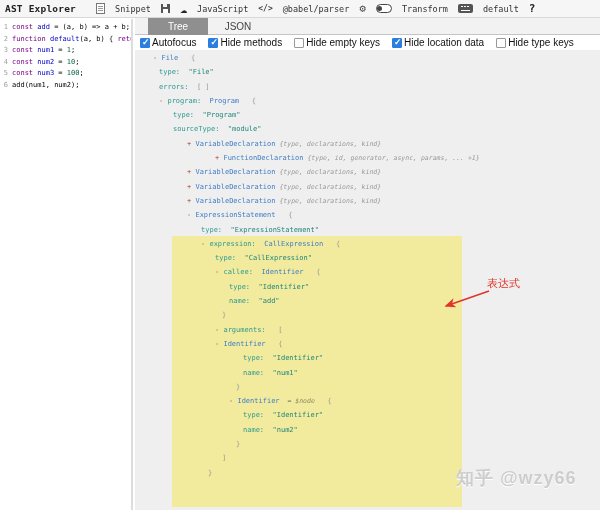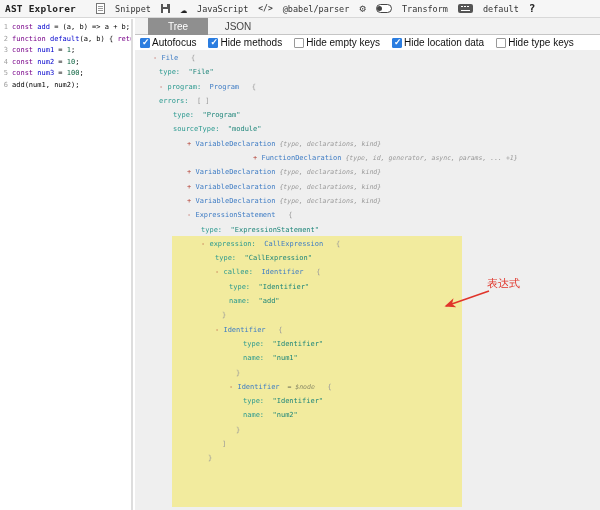--- a/index.html
+++ b/index.html
@@ -138,37 +138,38 @@
         <span class="cb"></span>
         <span class="optlabel">Hide type keys</span>
       </label>
     </div>
 
   <div class="tree">
     <div class="hl"></div>
     <div id="tree-lines">
         <div class="tl" style="padding-left: 18px;"><span class="t-e">- </span><span class="t-n">File</span><span class="t-p">   {</span></div>
         <div class="tl" style="padding-left: 24px;"><span class="t-k">type:</span><span class="t-s">  "File"</span></div>
+        <div class="tl" style="padding-left: 24px;"><span class="t-k">errors:</span><span class="t-p">  [ ]</span></div>
         <div class="tl" style="padding-left: 24px;"><span class="t-e">- </span><span class="t-k">program:</span><span class="t-n">  Program</span><span class="t-p">   {</span></div>
-        <div class="tl" style="padding-left: 24px;"><span class="t-k">errors:</span><span class="t-p">  [ ]</span></div>
         <div class="tl" style="padding-left: 38px;"><span class="t-k">type:</span><span class="t-s">  "Program"</span></div>
         <div class="tl" style="padding-left: 38px;"><span class="t-k">sourceType:</span><span class="t-s">  "module"</span></div>
         <div class="tl" style="padding-left: 52px;"><span class="t-e">+ </span><span class="t-n">VariableDeclaration</span><span class="t-v"> {type, declarations, kind}</span></div>
-        <div class="tl" style="padding-left: 80px; margin-left: 38px;"><span class="t-e">+ </span><span class="t-n">FunctionDeclaration</span><span class="t-v"> {type, id, generator, async, params, ... +1}</span></div>
+        <div class="tl" style="padding-left: 80px;"><span class="t-e">+ </span><span class="t-n">FunctionDeclaration</span><span class="t-v"> {type, id, generator, async, params, ... +1}</span></div>
         <div class="tl" style="padding-left: 52px;"><span class="t-e">+ </span><span class="t-n">VariableDeclaration</span><span class="t-v"> {type, declarations, kind}</span></div>
         <div class="tl" style="padding-left: 52px;"><span class="t-e">+ </span><span class="t-n">VariableDeclaration</span><span class="t-v"> {type, declarations, kind}</span></div>
         <div class="tl" style="padding-left: 52px;"><span class="t-e">+ </span><span class="t-n">VariableDeclaration</span><span class="t-v"> {type, declarations, kind}</span></div>
         <div class="tl" style="padding-left: 52px;"><span class="t-e">- </span><span class="t-n">ExpressionStatement</span><span class="t-p">   {</span></div>
         <div class="tl" style="padding-left: 66px;"><span class="t-k">type:</span><span class="t-s">  "ExpressionStatement"</span></div>
         <div class="tl" style="padding-left: 66px;"><span class="t-e">- </span><span class="t-k">expression:</span><span class="t-n">  CallExpression</span><span class="t-p">   {</span></div>
         <div class="tl" style="padding-left: 80px;"><span class="t-k">type:</span><span class="t-s">  "CallExpression"</span></div>
         <div class="tl" style="padding-left: 80px;"><span class="t-e">- </span><span class="t-k">callee:</span><span class="t-n">  Identifier</span><span class="t-p">   {</span></div>
         <div class="tl" style="padding-left: 94px;"><span class="t-k">type:</span><span class="t-s">  "Identifier"</span></div>
         <div class="tl" style="padding-left: 94px;"><span class="t-k">name:</span><span class="t-s">  "add"</span></div>
         <div class="tl" style="padding-left: 87px;"><span class="t-p">}</span></div>
+        <div class="tl" style="padding-left: 80px;"><span class="t-e">- </span><span class="t-k">arguments:</span><span class="t-p">   [</span></div>
         <div class="tl" style="padding-left: 80px;"><span class="t-e">- </span><span class="t-n">Identifier</span><span class="t-p">   {</span></div>
         <div class="tl" style="padding-left: 108px;"><span class="t-k">type:</span><span class="t-s">  "Identifier"</span></div>
         <div class="tl" style="padding-left: 108px;"><span class="t-k">name:</span><span class="t-s">  "num1"</span></div>
         <div class="tl" style="padding-left: 101px;"><span class="t-p">}</span></div>
         <div class="tl" style="padding-left: 94px;"><span class="t-e">- </span><span class="t-n">Identifier</span><span class="t-m">  = $node</span><span class="t-p">   {</span></div>
         <div class="tl" style="padding-left: 108px;"><span class="t-k">type:</span><span class="t-s">  "Identifier"</span></div>
         <div class="tl" style="padding-left: 108px;"><span class="t-k">name:</span><span class="t-s">  "num2"</span></div>
         <div class="tl" style="padding-left: 101px;"><span class="t-p">}</span></div>
         <div class="tl" style="padding-left: 87px;"><span class="t-p">]</span></div>
         <div class="tl" style="padding-left: 73px;"><span class="t-p">}</span></div>
@@ -179,14 +180,15 @@
   <svg class="arrow-svg" viewBox="0 0 600 510">
     <defs>
       <marker id="ah" markerWidth="8" markerHeight="8" refX="6" refY="3" orient="auto">
         <path d="M0,0 L7,3 L0,6 L2,3 Z" fill="#e0352b"></path>
       </marker>
     </defs>
     <line id="arrow-line" x1="489" y1="291" x2="446" y2="306" stroke="#e0352b" stroke-width="1.6" marker-end="url(#ah)"></line>
   </svg>
   <div class="annotation">表达式</div>
 
+  <div class="watermark">知乎 @wzy66</div>
 
 </div>
 
 </body></html>

